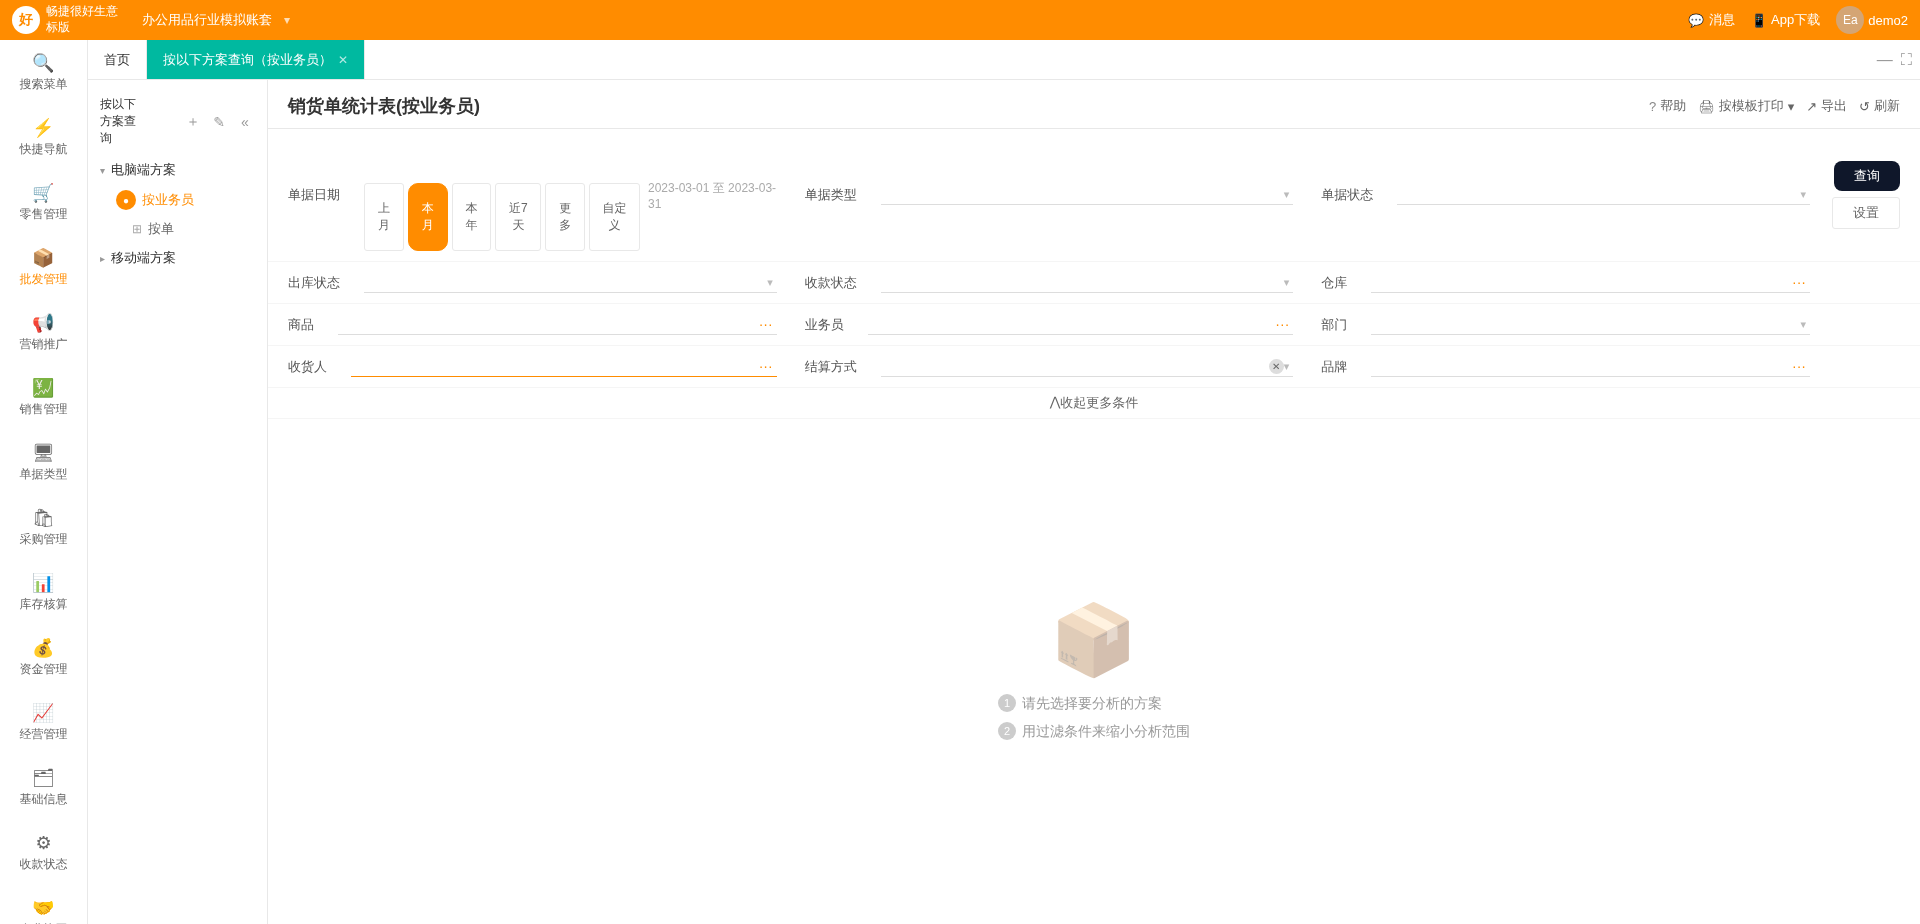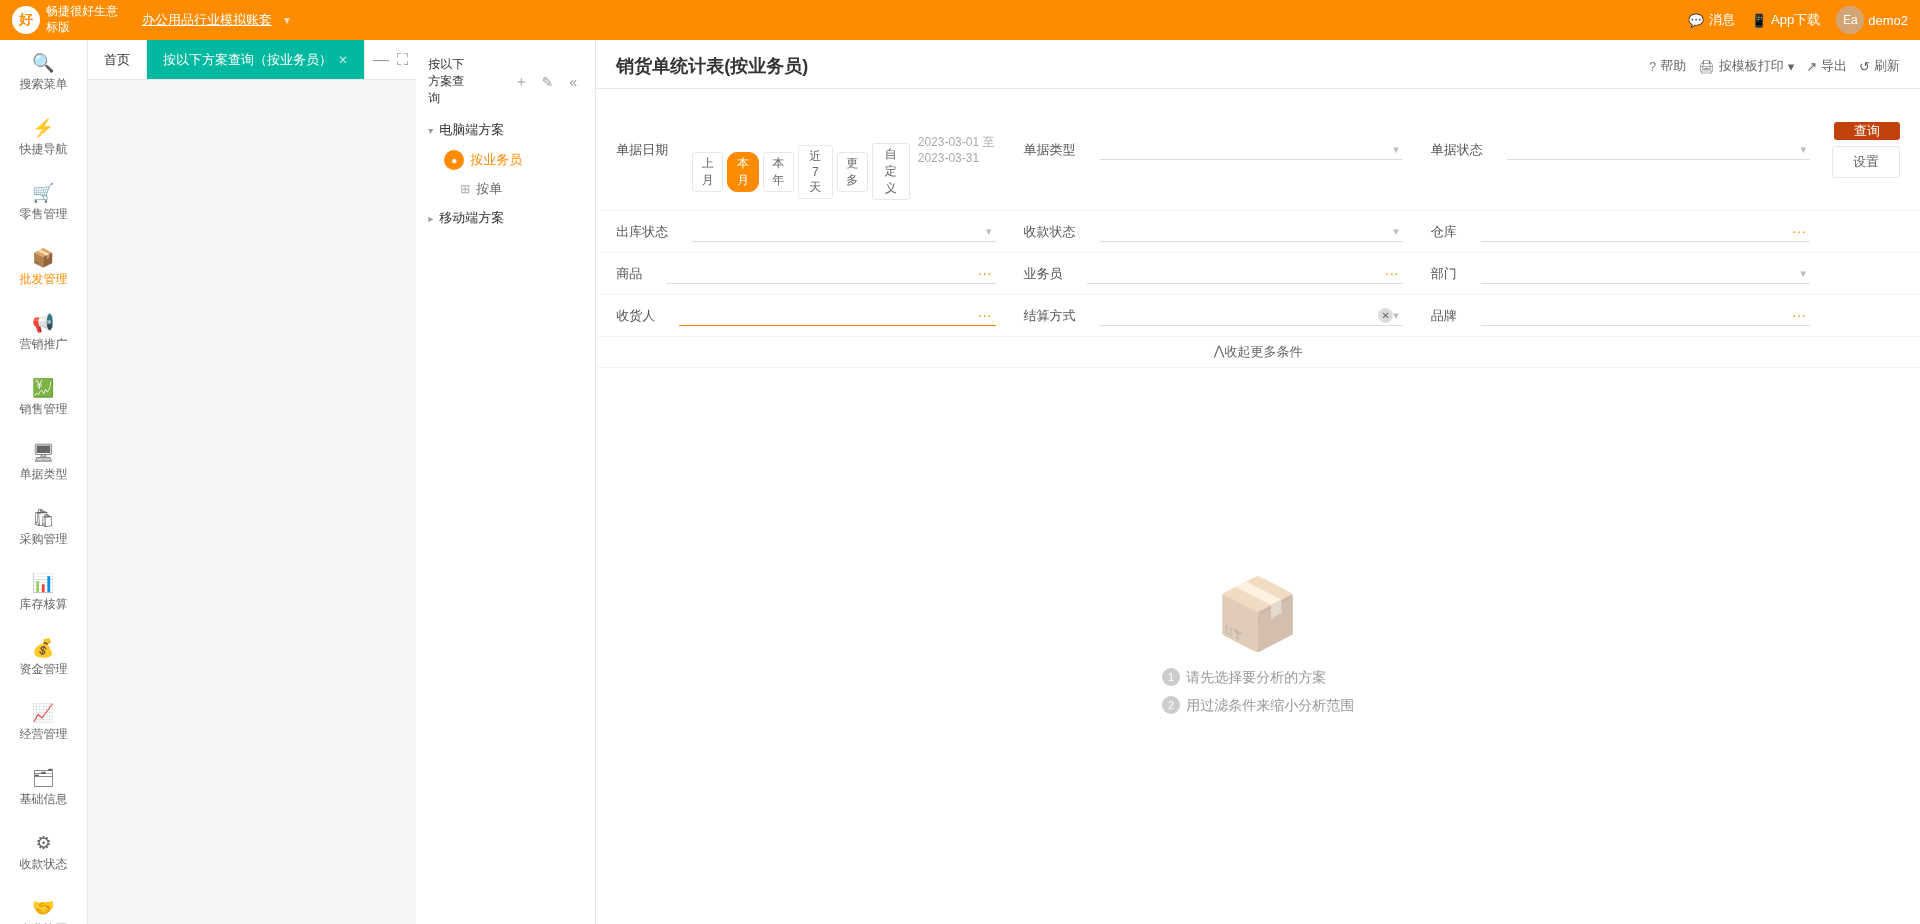--- a/index.html
+++ b/index.html
@@ -19,21 +19,21 @@
 
     .main-layout { display: flex; flex: 1; overflow: hidden; }
 
     
     .sidebar { width: 88px; background: #fff; border-right: 1px solid #e8e8e8; display: flex; flex-direction: column; overflow-y: auto; flex-shrink: 0; }
     .sidebar-item { padding: 12px 4px; text-align: center; cursor: pointer; color: #666; font-size: 12px; border-bottom: none; }
     .sidebar-item .s-icon { font-size: 18px; margin-bottom: 2px; }
     .sidebar-item.active { color: #ff8c00; }
 
     
-    .content-area { flex: 1; display: flex; overflow: hidden; }
+    .content-area { flex: 1; display: flex; flex-direction: column; overflow: hidden; }
 
     
     .tab-bar { height: 40px; background: #fff; border-bottom: 1px solid #e8e8e8; display: flex; align-items: stretch; flex-shrink: 0; }
     .tab-item { display: flex; align-items: center; padding: 0 16px; cursor: pointer; font-size: 13px; color: #666; border-right: 1px solid #e8e8e8; gap: 6px; }
     .tab-item.active { color: #fff; background: #00b9a0; }
     .tab-item .close-btn { font-size: 12px; cursor: pointer; opacity: 0.7; }
     .tab-item.home { background: #fff; color: #333; }
     .tab-right { margin-left: auto; display: flex; align-items: center; padding: 0 8px; gap: 8px; }
     .tab-right .icon-btn { font-size: 16px; cursor: pointer; color: #999; }
 
@@ -54,24 +54,24 @@
     .tree-child .active-dot { width: 20px; height: 20px; background: #ff8c00; border-radius: 50%; display: flex; align-items: center; justify-content: center; color: #fff; font-size: 10px; }
     .tree-sub-child { padding: 5px 12px 5px 44px; cursor: pointer; display: flex; align-items: center; gap: 6px; color: #666; }
     .tree-sub-child .icon { font-size: 12px; color: #aaa; }
 
     
     .main-right { flex: 1; display: flex; flex-direction: column; overflow: hidden; }
     .page-header { background: #fff; padding: 14px 20px 10px; border-bottom: 1px solid #e8e8e8; display: flex; align-items: center; justify-content: space-between; flex-shrink: 0; }
     .page-title { font-size: 18px; font-weight: 700; color: #333; }
     .header-actions { display: flex; align-items: center; gap: 12px; }
     .header-btn { display: flex; align-items: center; gap: 4px; cursor: pointer; color: #666; font-size: 13px; }
-    .date-btn { padding: 2px 8px; border: 1px solid #e8e8e8; border-radius: 3px; cursor: pointer; font-size: 12px; color: #666; background: #fff; margin-top: 44px; }
+    .date-btn { padding: 16px 8px; border: 1px solid #e8e8e8; border-radius: 3px; cursor: pointer; font-size: 12px; color: #666; background: #fff; margin-top: 44px; }
     .date-btn.active { background: #ff8c00; color: #fff; border-color: #ff8c00; border-radius: 10px; }
     .date-range { color: #aaa; font-size: 12px; margin-left: 4px; }
-    .btn-query { background: #c2410c; color: #fff; border: none; padding: 0 20px; border-radius: 3px; cursor: pointer; font-size: 13px; }
+    .btn-query { background: #0f172a; color: #fff; border: none; padding: 6px 20px; border-radius: 8px; cursor: pointer; font-size: 13px; }
     .btn-settings { background: #fff; color: #666; border: 1px solid #e8e8e8; padding: 6px 20px; border-radius: 3px; cursor: pointer; font-size: 13px; }
 
     
     .empty-area { flex: 1; display: flex; flex-direction: column; align-items: center; justify-content: center; background: #fff; gap: 8px; }
     .empty-tips { color: #999; font-size: 14px; line-height: 2; }
     .empty-tip { display: flex; align-items: center; gap: 6px; }
     .tip-num { width: 18px; height: 18px; background: #ccc; border-radius: 50%; display: flex; align-items: center; justify-content: center; color: #fff; font-size: 11px; flex-shrink: 0; }
 
     .filter-wrapper { padding: 0; background: #fff; }
     .fw-row { display: flex; align-items: center; padding: 10px 20px; border-bottom: 1px solid #f5f5f5; }
@@ -96,21 +96,21 @@
     <div class="top-bar-left">
       <div class="logo-area">
         <div class="logo-icon">
           <span>好</span>
         </div>
         <div class="logo-text">
           <div>畅捷很好生意</div>
           <div>标版</div>
         </div>
       </div>
-      <span style="color:#fff;font-size:13px;margin-left:16px;text-decoration:underline;">办公用品行业模拟账套</span>
+      <span style="color:#fff;font-size:13px;margin-left:16px;">办公用品行业模拟账套</span>
       <span style="color:rgba(255,255,255,0.7);font-size:12px;margin-left:4px;">▾</span>
     </div>
     <div class="top-bar-right">
       <div class="icon-btn">
         <span>💬</span>
         <span>消息</span>
       </div>
       <div class="icon-btn">
         <span>📱</span>
         <span>App下载</span>

